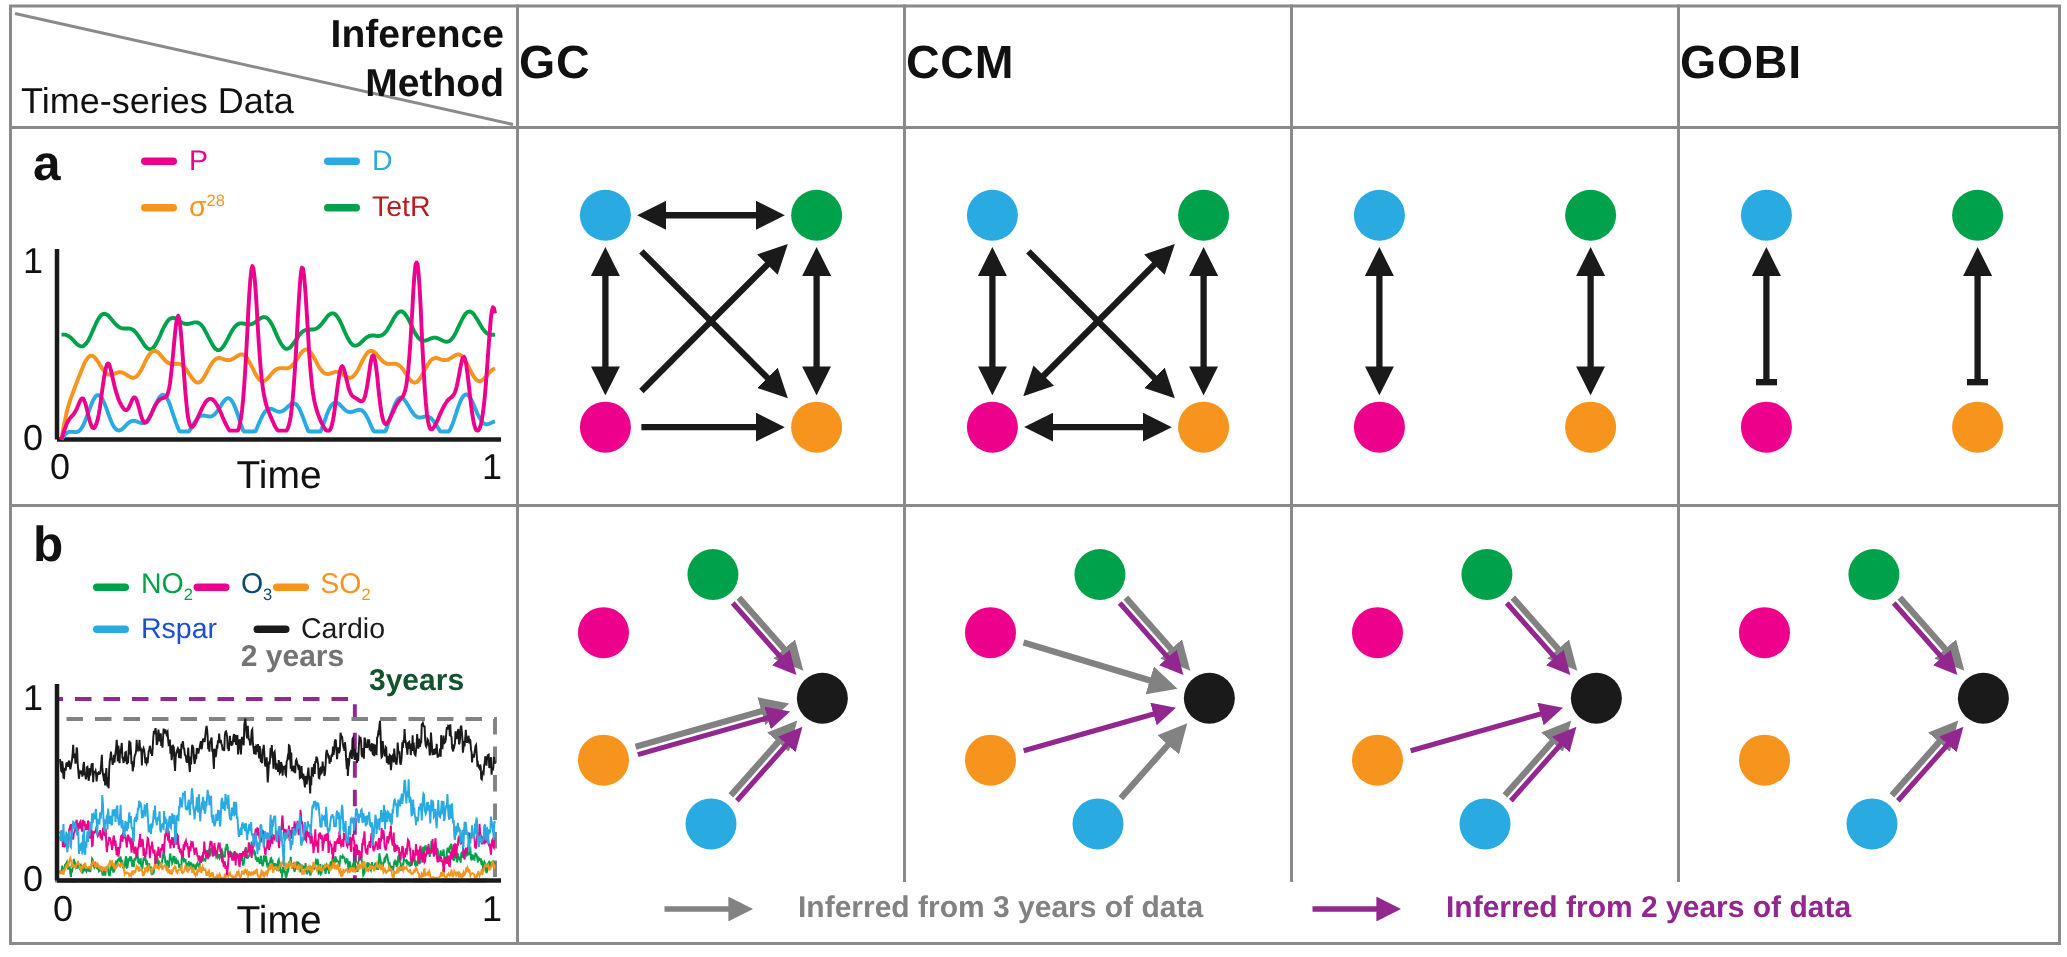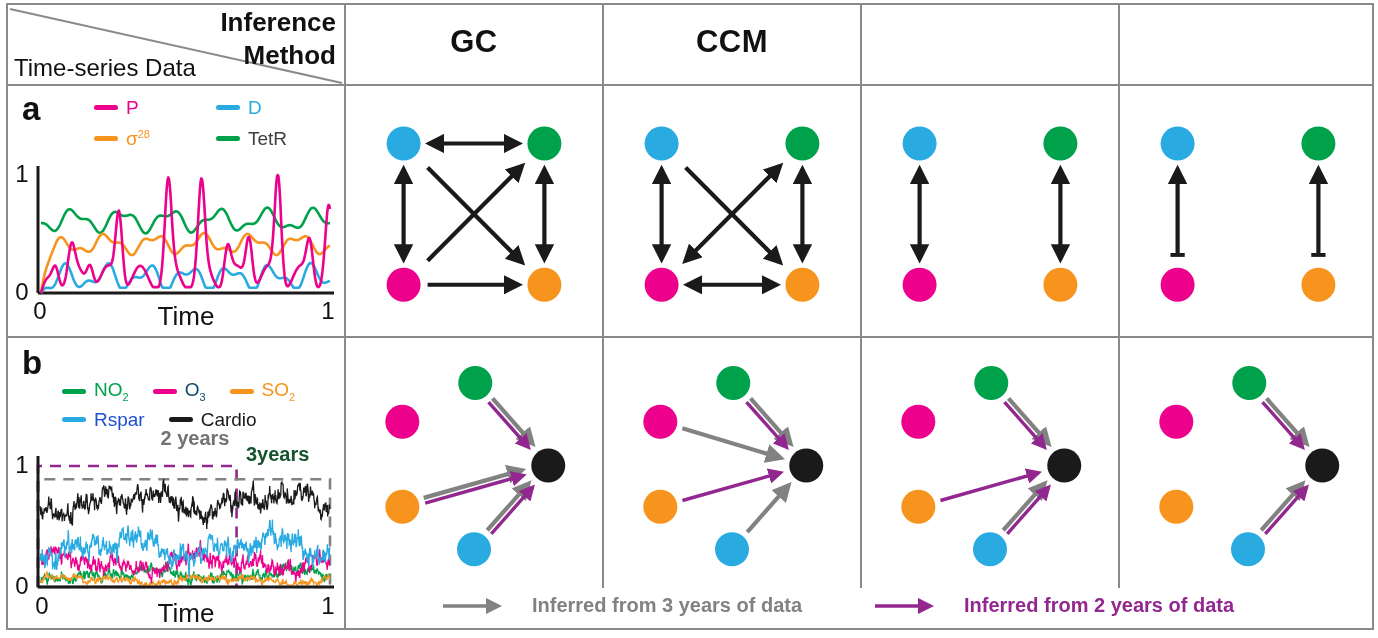--- a/index.html
+++ b/index.html
@@ -1,32 +1,32 @@
 <!DOCTYPE html>
 <html><head>
 <meta charset="utf-8">
 <style>
   html,body{margin:0;padding:0;background:#fff;}
   #figure{position:relative;width:1378px;height:638px;background:#ffffff;
           font-family:"Liberation Sans",sans-serif;overflow:hidden;color:#111;}
   .gridline{position:absolute;background:#8a8a8a;}
   #outer-border{position:absolute;left:6px;top:3px;width:1368px;height:627px;
                 border:2px solid #8a8a8a;box-sizing:border-box;pointer-events:none;}
-  .method-header{position:absolute;top:24px;width:256px;text-align:center;
+  .method-header{position:absolute;top:24px;width:256px;
                  font-size:31px;font-weight:bold;letter-spacing:0.5px;}
   #corner-top{position:absolute;left:150px;top:6px;width:186px;text-align:right;
               font-size:26px;font-weight:bold;line-height:1.25;white-space:pre-line;}
   #corner-bottom{position:absolute;left:14px;top:54px;font-size:24px;font-weight:normal;text-align:center;}
   .panel-label{position:absolute;left:22px;font-size:33px;font-weight:bold;}
   #panel-a-label{top:90px;} #panel-b-label{top:344px;}
   .legend-item{display:flex;align-items:center;gap:8px;font-size:19px;line-height:1;}
   .legend-swatch{width:24px;height:5px;border-radius:2.5px;flex:0 0 auto;}
   #legend-a{position:absolute;left:94px;top:98px;display:grid;
             grid-template-columns:122px auto;row-gap:12px;}
-  #legend-b-row1{position:absolute;left:62px;top:380px;display:flex;gap:24px;}
+  #legend-b-row1{position:absolute;left:62px;top:380px;display:flex;}
   #legend-b-row2{position:absolute;left:62px;top:410px;display:flex;gap:24px;}
   sup,sub{font-size:11px;}
   .annotation{position:absolute;font-size:20px;font-weight:bold;}
   #anno-2years{left:120px;top:427px;width:150px;text-align:center;}
   #anno-3years{left:246px;top:443px;}
   .net-svg,.plot-svg{position:absolute;}
   #footer-band{position:absolute;left:346px;top:588px;width:1030px;height:40px;}
   .footer-item{position:absolute;top:6px;display:flex;align-items:center;gap:14px;
                font-size:20px;font-weight:bold;white-space:nowrap;justify-content:center;}
   #footer-item-0{left:94px;} #footer-item-1{left:526px;}
@@ -47,38 +47,39 @@
 
   <svg class="plot-svg" style="left:8px;top:5px;" width="336" height="80">
     <line x1="2" y1="4" x2="334" y2="78" stroke="#8a8a8a" stroke-width="2"></line>
   </svg>
   <div id="corner-top">Inference
 Method</div>
   <div id="corner-bottom">Time-series Data</div>
 
   <div class="method-header" style="left:346px;">GC</div>
   <div class="method-header" style="left:604px;">CCM</div>
+  <div class="method-header" style="left:1120px;">GOBI</div>
 
   <div class="panel-label" id="panel-a-label">a</div>
   <div id="legend-a">
       <div class="legend-item">
         <span class="legend-swatch" style="background: rgb(236, 0, 140);"></span>
         <span style="color: rgb(236, 0, 140);">P</span>
       </div>
       <div class="legend-item">
         <span class="legend-swatch" style="background: rgb(41, 171, 226);"></span>
         <span style="color: rgb(41, 171, 226);">D</span>
       </div>
       <div class="legend-item">
         <span class="legend-swatch" style="background: rgb(247, 148, 29);"></span>
         <span style="color: rgb(247, 148, 29);">σ<sup>28</sup></span>
       </div>
       <div class="legend-item">
         <span class="legend-swatch" style="background: rgb(0, 161, 75);"></span>
-        <span style="color: #404040;">TetR</span>
+        <span style="color: #b91c1c;">TetR</span>
       </div>
     </div>
   <svg id="plot-a" class="plot-svg" style="left:8px;top:86px;" width="336" height="250">
       <line x1="30" y1="80" x2="30" y2="207" stroke="#1a1a1a" stroke-width="3"></line>
       <line x1="30" y1="207" x2="326" y2="207" stroke="#1a1a1a" stroke-width="3"></line>
       <text x="14" y="96" font-size="24" fill="#111" text-anchor="middle">1</text>
       <text x="14" y="214" font-size="24" fill="#111" text-anchor="middle">0</text>
       <text x="32" y="233" font-size="24" fill="#111" text-anchor="middle">0</text>
       <text x="320" y="233" font-size="24" fill="#111" text-anchor="middle">1</text>
       <text x="178" y="239" font-size="26" fill="#111" text-anchor="middle">Time</text>

